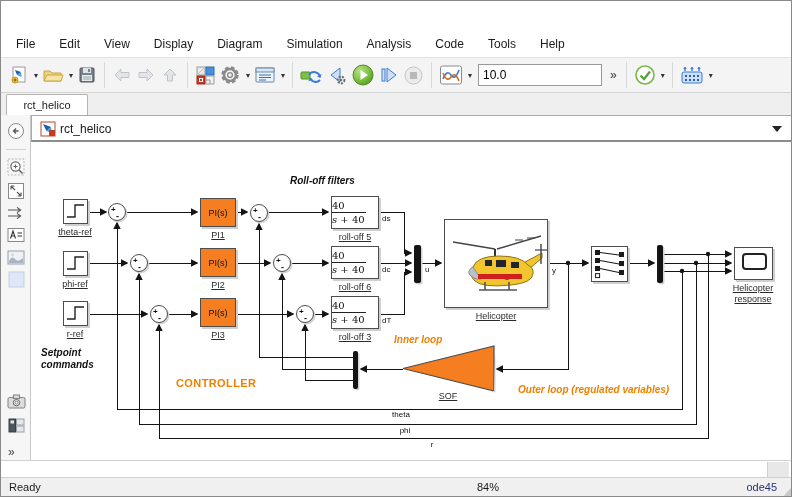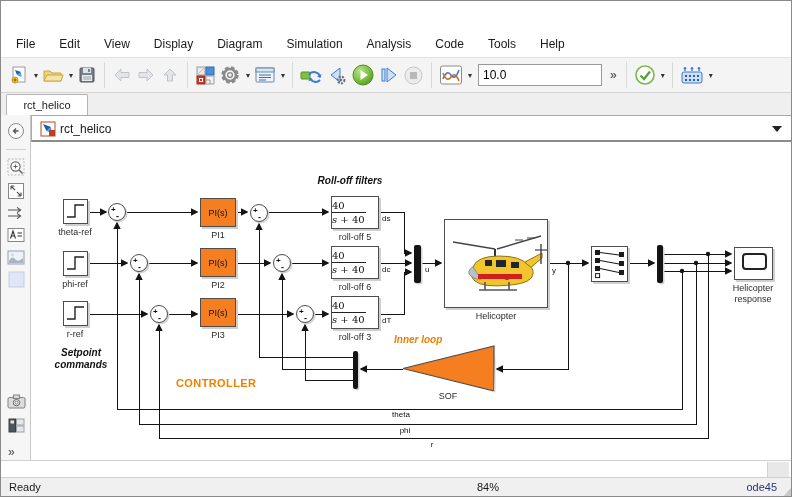--- a/index.html
+++ b/index.html
@@ -49,36 +49,36 @@
   #pal-div{position:absolute;left:5px;top:34px;width:20px;height:1px;background:#d2d2d2;}
   #pal-more{position:absolute;left:7px;top:330px;font-size:12px;color:#444;}
 
   
   #canvas{position:absolute;left:31px;top:143px;width:760px;height:316px;background:#fff;}
 
   .blk{position:absolute;background:#fff;border:1px solid #4d4d4d;box-shadow:2px 2px 0 #cfcfcf;}
   .blk.orange{background:#F57E20;}
   .pi-text{width:100%;height:100%;display:flex;align-items:center;justify-content:center;
            font-size:9px;color:#111;}
-  .lbl{position:absolute;font-size:9px;color:#2b2b2b;text-align:center;line-height:11px;white-space:pre-line;}
+  .lbl{position:absolute;font-size:9px;color:#2b2b2b;text-align:center;line-height:11px;white-space:pre-line;text-decoration:underline;}
   .sig{position:absolute;font-size:8px;color:#111;}
   .sig.c{transform:translateX(-50%);}
   .sum{position:absolute;width:18px;height:18px;border:1px solid #4d4d4d;border-radius:50%;
        background:#fff;box-shadow:1.5px 1.5px 0 #d4d4d4;}
   .sum .p{position:absolute;left:2px;top:1px;font-size:8px;font-weight:bold;color:#111;}
   .sum .m{position:absolute;left:7px;top:7px;font-size:9px;font-weight:bold;color:#111;}
   .bar{position:absolute;background:#141414;border-radius:2px;box-shadow:1.5px 1.5px 0 #d4d4d4;}
 
   .tf{display:flex;flex-direction:column;align-items:flex-start;justify-content:center;width:100%;height:100%;
       font-family:"DejaVu Serif",serif;font-size:10px;color:#111;}
   .tf .bar-line{width:34px;height:1px;background:#222;margin:1px 0;}
   .tf .den i{font-style:italic;}
 
   .ann{position:absolute;font-size:10px;}
-  .ann.black{color:#111;font-weight:bold;font-style:italic;text-align:center;white-space:pre-line;line-height:12px;}
+  .ann.black{color:#111;font-weight:bold;font-style:italic;white-space:pre-line;line-height:12px;}
   .ann.orange{color:#EF8000;font-weight:bold;font-style:italic;}
   #ann-controller{color:#EF8000;font-weight:bold;font-style:normal;font-size:11px;letter-spacing:.4px;}
 
   #scope-screen{position:absolute;left:7px;top:5px;width:25px;height:17px;border:2px solid #222;border-radius:4px;background:#fff;}
 
   
   #hscroll{position:absolute;left:0;top:459px;width:792px;height:18px;background:#fff;
            border-top:1px solid #d0d0d0;border-bottom:1px solid #d0d0d0;}
   #hscroll-corner{position:absolute;right:4px;top:1px;width:22px;height:15px;background:#e8e8e8;border-left:1px solid #d0d0d0;}
   #statusbar{position:absolute;left:0;top:477px;width:792px;height:20px;background:#f0f0f0;font-size:11px;color:#1a1a1a;}
@@ -556,20 +556,21 @@
     <div class="bar" style="left:321px;top:207px;width:5px;height:38px"></div>
 
     <span class="sig c" style="left:369px;top:266px">theta</span>
     <span class="sig c" style="left:373px;top:282px">phi</span>
     <span class="sig c" style="left:400px;top:296px">r</span>
 
     <div class="ann black" style="left:9px;top:203px;width:80px">Setpoint
 commands</div>
     <div class="ann" id="ann-controller" style="left:144px;top:233px">CONTROLLER</div>
     <div class="ann orange" style="left:362px;top:190px">Inner loop</div>
+    <div class="ann orange" style="left:486px;top:240px">Outer loop (regulated variables)</div>
   </div>
 
   <div id="hscroll">
     <div id="hscroll-corner"></div>
   </div>
   <div id="statusbar">
     <span id="status-ready">Ready</span>
     <span id="status-zoom">84%</span>
     <span id="status-solver">ode45</span>
     <div id="grip"></div>

